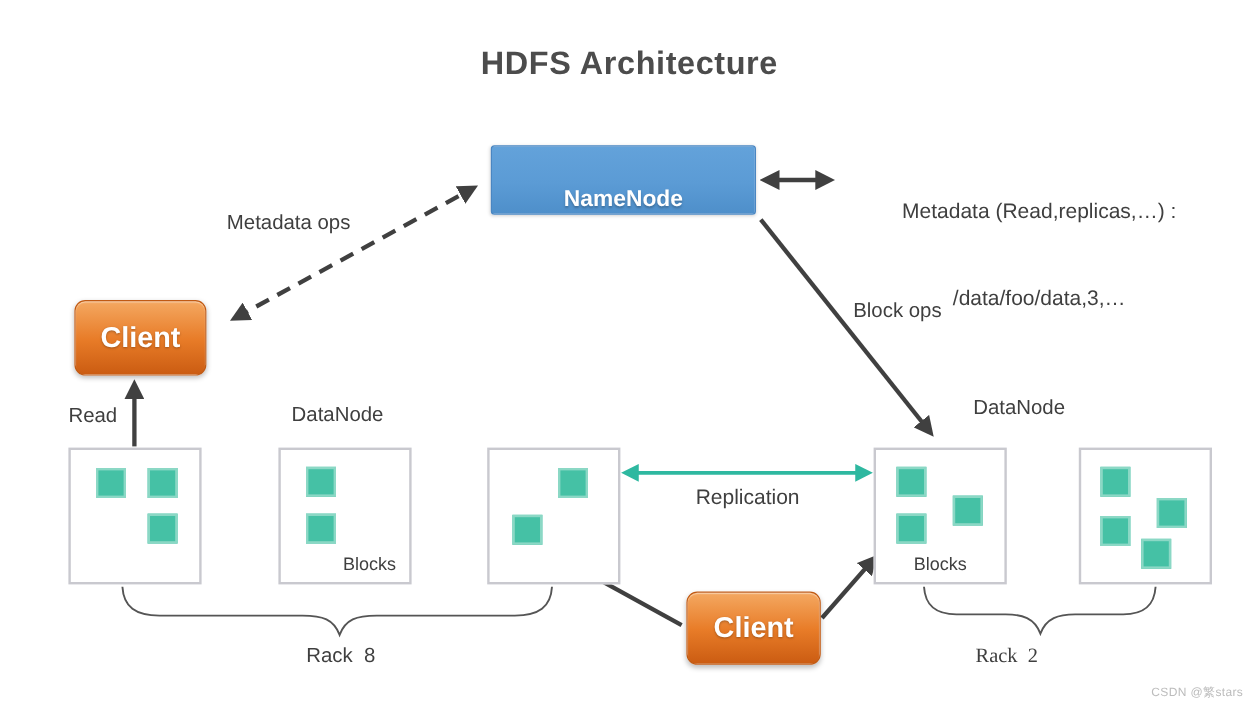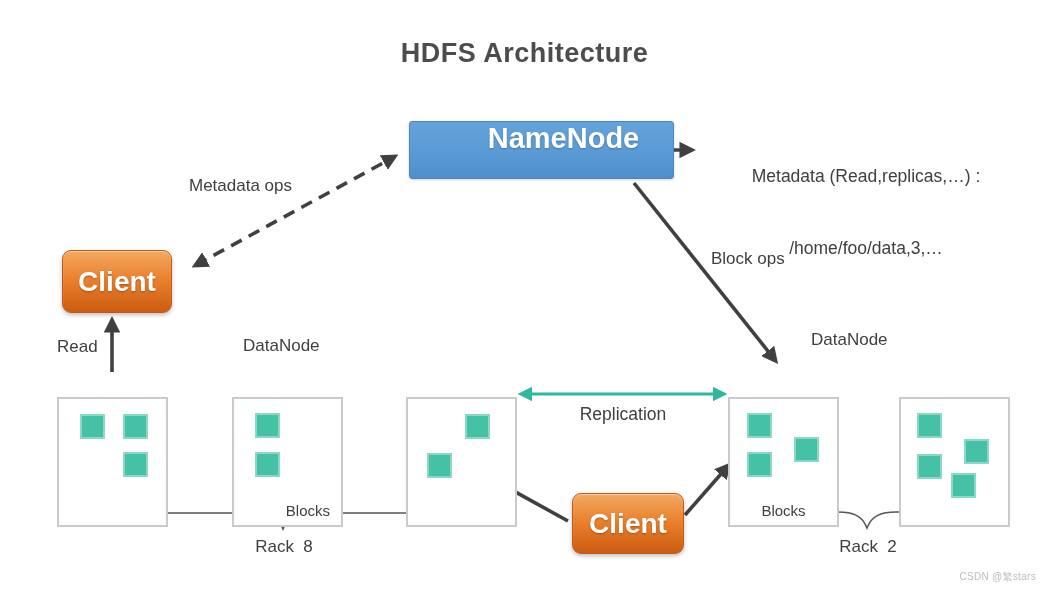--- a/index.html
+++ b/index.html
@@ -11,55 +11,54 @@
   .title{
     position:absolute;top:38px;left:0;width:100%;text-align:center;
     font-size:27px;font-weight:700;color:#4c4c4c;letter-spacing:.5px;
   }
   svg.wires{position:absolute;left:0;top:0;pointer-events:none;}
   .lbl{position:absolute;color:#3f3f3f;font-size:17px;white-space:pre;}
   .namenode{
     position:absolute;left:409px;top:121px;width:219px;height:56px;
     background:linear-gradient(180deg,#63a2da 0%, var(--c-blue) 55%, #4e8fca 100%);
     border:1px solid #4a86c2;border-radius:3px;
-    display:flex;align-items:flex-start;justify-content:center;
-    color:#fff;font-size:29px;font-weight:700;text-shadow:0 1px 2px rgba(0,0,0,.25);
+    display:flex;align-items:flex-end;justify-content:center;
+    color:#fff;font-size:19px;font-weight:700;text-shadow:0 1px 2px rgba(0,0,0,.25);
     box-shadow:0 1px 3px rgba(0,0,0,.18);
-    padding-left:44px;
   }
   .client{
     position:absolute;border-radius:9px;
     background:linear-gradient(180deg, var(--c-orange-top) 0%, var(--c-orange-mid) 52%, var(--c-orange-bot) 100%);
     border:1px solid #c05a14;
     display:flex;align-items:center;justify-content:center;
-    color:#fff;font-size:28px;font-weight:700;text-shadow:0 1px 2px rgba(0,0,0,.3);
+    color:#fff;font-size:24px;font-weight:700;text-shadow:0 1px 2px rgba(0,0,0,.3);
     box-shadow:0 2px 4px rgba(0,0,0,.25), inset 0 1px 1px rgba(255,255,255,.45);
   }
   .client-top{left:62px;top:250px;width:108px;height:61px;}
   .client-bottom{left:572px;top:493px;width:110px;height:59px;}
   .dnode{
-    position:absolute;width:111px;height:130px;background:#ffffff;
-    border:2px solid var(--c-border);box-sizing:border-box;margin-top:24px;
+    position:absolute;width:111px;height:114px;background:#ffffff;
+    border:2px solid var(--c-border);box-sizing:border-box;
   }
   .block{
     position:absolute;width:25px;height:25px;background:var(--c-block);
     border:2px solid #8bd8c5;box-sizing:border-box;
   }
   .blocks-lbl{position:absolute;bottom:6px;font-size:15px;color:#3f3f3f;}
   .blocks-lbl.right{right:11px;}
   .blocks-lbl.center{left:50%;transform:translateX(-50%);}
   .lbl-metadata{left:700px;top:116px;width:332px;text-align:center;line-height:24px;font-size:17.5px;}
   .lbl-metadata-ops{left:189px;top:176px;text-align:right;}
   .lbl-block-ops{left:711px;top:249px;}
   .lbl-read{left:57px;top:337px;}
   .lbl-datanode-left{left:243px;top:336px;}
   .lbl-datanode-right{left:811px;top:330px;}
   .lbl-replication{left:560px;top:404px;width:126px;text-align:center;font-size:17.5px;}
   .lbl-rack1{left:229px;top:537px;width:110px;text-align:center;}
-  .lbl-rack2{left:813px;top:537px;width:110px;text-align:center;}
+  .lbl-rack2{left:813px;top:537px;width:110px;text-align:left;font-family:Liberation Serif, serif;}
   .watermark{
     position:absolute;right:13px;bottom:9px;font-size:10px;color:#bcbcbc;letter-spacing:.3px;
   }
   .wire-dark{stroke:var(--c-dark);fill:none;}
   .wire-teal{stroke:var(--c-teal);fill:none;}
   .brace{stroke:#555555;stroke-width:1.6;fill:none;}
   .head-dark{fill:var(--c-dark);}
   .head-teal{fill:var(--c-teal);}
 </style>
 </head>
@@ -105,21 +104,21 @@
   <div class="client client-top">
     <span>Client</span>
   </div>
 
   <div class="client client-bottom">
     <span>Client</span>
   </div>
 
   <div class="lbl lbl-metadata">
     <div>Metadata (Read,replicas,…) :</div>
-    <div>/home/foo/data,3,…</div>
+    <div>/data/foo/data,3,…</div>
   </div>
 
   <div class="lbl lbl-metadata-ops">Metadata ops</div>
   <div class="lbl lbl-block-ops">Block ops</div>
   <div class="lbl lbl-read">Read</div>
   <div class="lbl lbl-datanode-left">DataNode</div>
   <div class="lbl lbl-datanode-right">DataNode</div>
   <div class="lbl lbl-replication">Replication</div>
   <div class="lbl lbl-rack1">Rack  8</div>
   <div class="lbl lbl-rack2">Rack  2</div>

